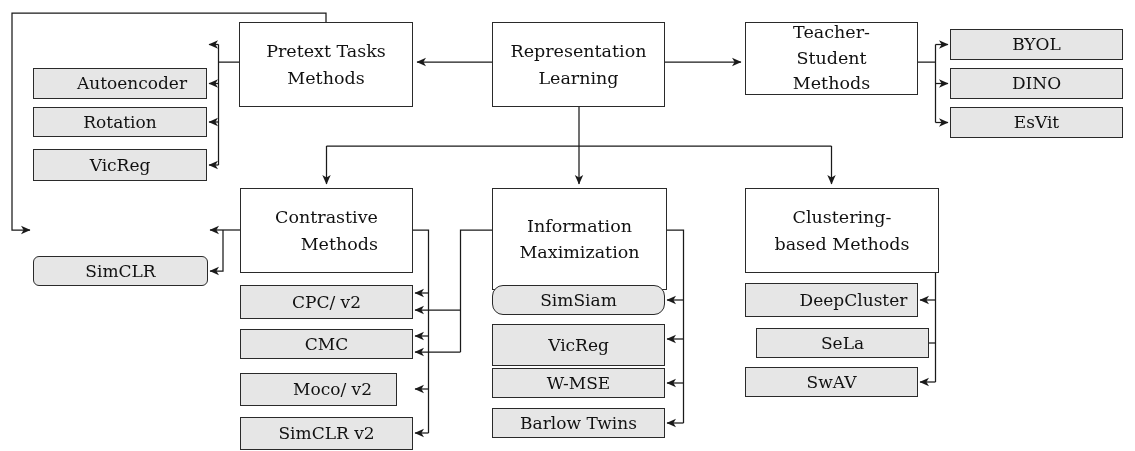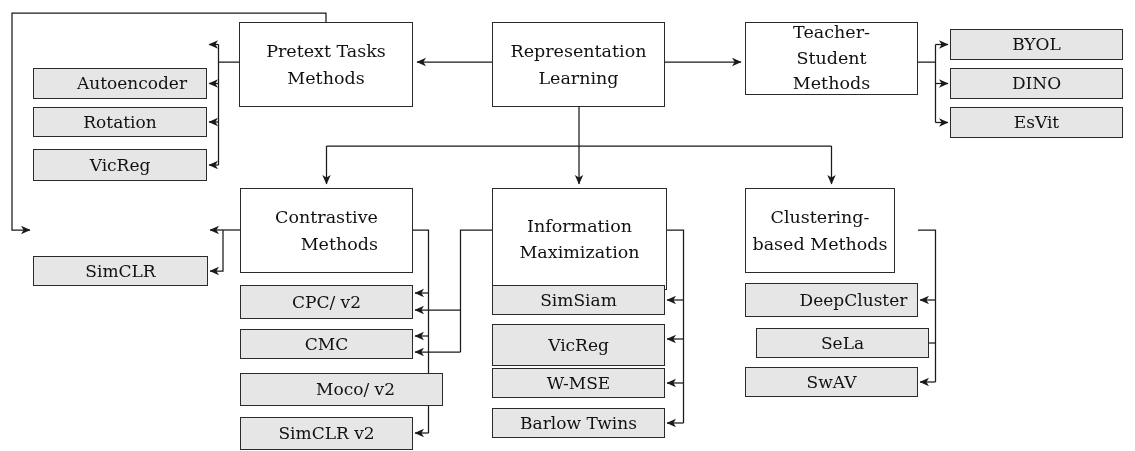--- a/index.html
+++ b/index.html
@@ -92,39 +92,39 @@
 Learning</div>
   <div class="node parent" style="left:239px;top:22px;width:174px;height:85px;">Pretext Tasks
 Methods</div>
   <div class="node parent" style="left:745px;top:22px;width:173px;height:73px;line-height:1.48;">Teacher-
 Student
 Methods</div>
   <div class="node parent" style="left:240px;top:188px;width:173px;height:85px;text-align:right;">Contrastive
 Methods</div>
   <div class="node parent" style="left:492px;top:188px;width:175px;height:102px;">Information
 Maximization</div>
-  <div class="node parent" style="left:745px;top:188px;width:150px;height:85px;">Clustering-
+  <div class="node parent" style="left:745px;top:188px;width:194px;height:85px;">Clustering-
 based Methods</div>
 
   <div class="node leaf" style="left:33px;top:68px;width:174px;height:31px;padding-left:24px;">Autoencoder</div>
   <div class="node leaf" style="left:33px;top:107px;width:174px;height:30px;">Rotation</div>
   <div class="node leaf" style="left:33px;top:149px;width:174px;height:32px;">VicReg</div>
 
-  <div class="node leaf" style="left:33px;top:256px;width:175px;height:30px;">SimCLR</div>
+  <div class="node leaf" style="left:33px;top:256px;width:175px;height:30px;border-radius:6px;">SimCLR</div>
 
   <div class="node leaf" style="left:950px;top:29px;width:173px;height:31px;">BYOL</div>
   <div class="node leaf" style="left:950px;top:68px;width:173px;height:31px;">DINO</div>
   <div class="node leaf" style="left:950px;top:107px;width:173px;height:31px;">EsVit</div>
 
   <div class="node leaf" style="left:240px;top:285px;width:173px;height:34px;">CPC/ v2</div>
   <div class="node leaf" style="left:240px;top:329px;width:173px;height:30px;">CMC</div>
-  <div class="node leaf" style="left:240px;top:373px;width:203px;height:33px;padding-left:28px;">Moco/ v2</div>
+  <div class="node leaf" style="left:240px;top:373px;width:157px;height:33px;padding-left:28px;">Moco/ v2</div>
   <div class="node leaf" style="left:240px;top:417px;width:173px;height:33px;">SimCLR v2</div>
 
-  <div class="node leaf" style="left:492px;top:285px;width:173px;height:30px;">SimSiam</div>
+  <div class="node leaf" style="left:492px;top:285px;width:173px;height:30px;border-radius:11px;">SimSiam</div>
   <div class="node leaf" style="left:492px;top:324px;width:173px;height:42px;">VicReg</div>
   <div class="node leaf" style="left:492px;top:368px;width:173px;height:30px;">W-MSE</div>
   <div class="node leaf" style="left:492px;top:408px;width:173px;height:30px;">Barlow Twins</div>
 
   <div class="node leaf" style="left:745px;top:283px;width:173px;height:34px;padding-left:44px;">DeepCluster</div>
   <div class="node leaf" style="left:745px;top:328px;width:173px;height:30px;margin-left:11px;">SeLa</div>
   <div class="node leaf" style="left:745px;top:367px;width:173px;height:30px;">SwAV</div>
 
 </div>
 

